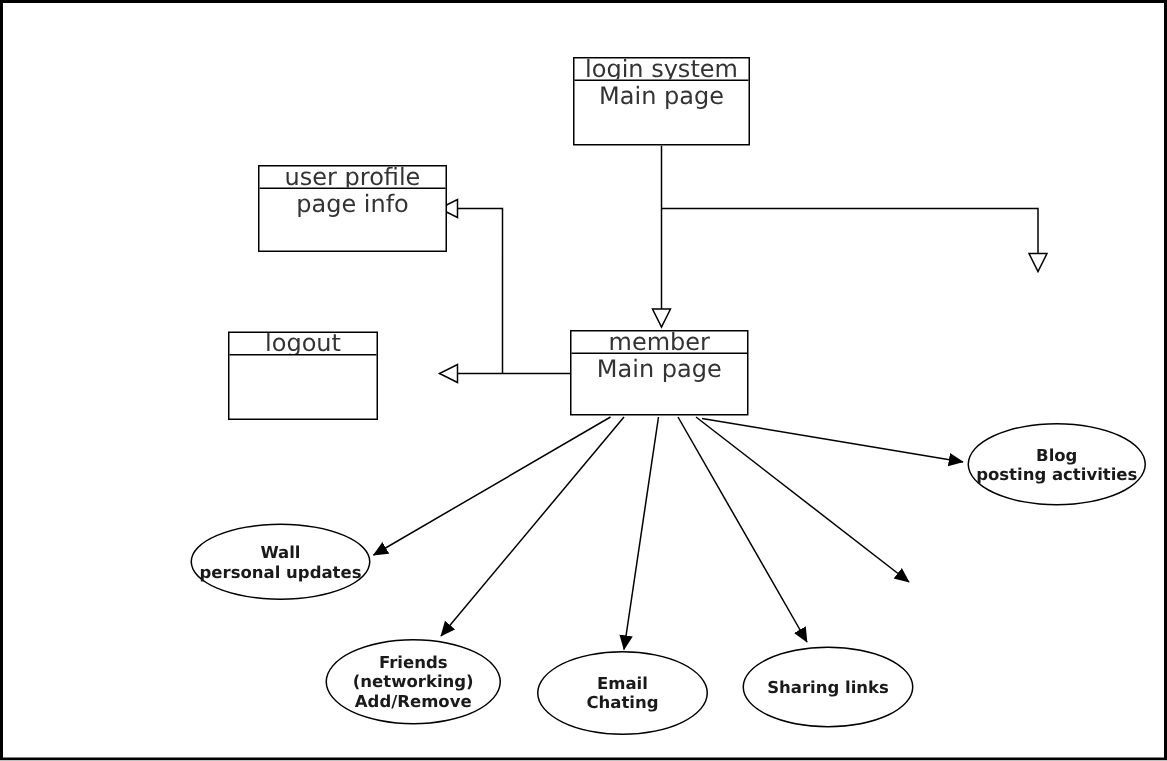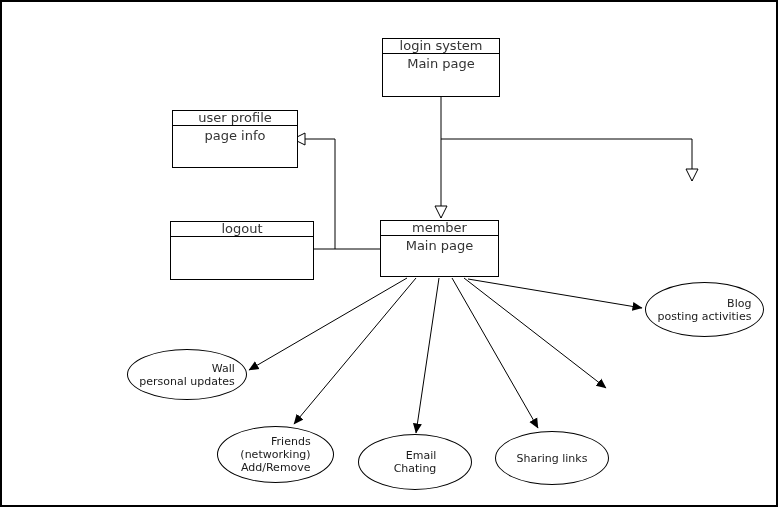--- a/index.html
+++ b/index.html
@@ -21,21 +21,21 @@
     position: absolute;
     left: 0; top: 0;
     width: 778px; height: 507px;
   }
   .uml-box {
     position: absolute;
     box-sizing: border-box;
     border: 1px solid #000;
     background: #fff;
     color: #333;
-    font-size: 13px;
+    font-size: 16px;
     text-align: center;
   }
   .uml-title {
     box-sizing: border-box;
     border-bottom: 1px solid #000;
     line-height: 14px;
     height: 15px;
     white-space: nowrap;
     overflow: hidden;
   }
@@ -44,25 +44,25 @@
     line-height: 12px;
   }
   .usecase {
     position: absolute;
     box-sizing: border-box;
     border: 1px solid #000;
     border-radius: 50%;
     background: #fff;
     color: #1a1a1a;
     font-size: 11px;
-    font-weight: normal;
+    font-weight: bold;
     display: flex;
     align-items: center;
     justify-content: center;
-    text-align: right;
+    text-align: center;
     line-height: 13px;
     white-space: nowrap;
   }
 </style>
 </head>
 <body>
 
 <div id="stage">
 
   <svg id="wires">
@@ -91,21 +91,21 @@
   <div class="uml-box" style="left:380px; top:36px; width:118px; height:59px;">
     <div class="uml-title">login system</div>
     <div class="uml-body">Main page</div>
   </div>
 
   <div class="uml-box" style="left:170px; top:108px; width:126px; height:58px;">
     <div class="uml-title">user profile</div>
     <div class="uml-body">page info</div>
   </div>
 
-  <div class="uml-box" style="left:168px; top:219px; width:144px; height:59px;">
+  <div class="uml-box" style="left:150px; top:219px; width:100px; height:59px;">
     <div class="uml-title">logout</div>
     <div class="uml-body"></div>
   </div>
 
   <div class="uml-box" style="left:378px; top:218px; width:119px; height:57px;">
     <div class="uml-title">member</div>
     <div class="uml-body">Main page</div>
   </div>
 
 

